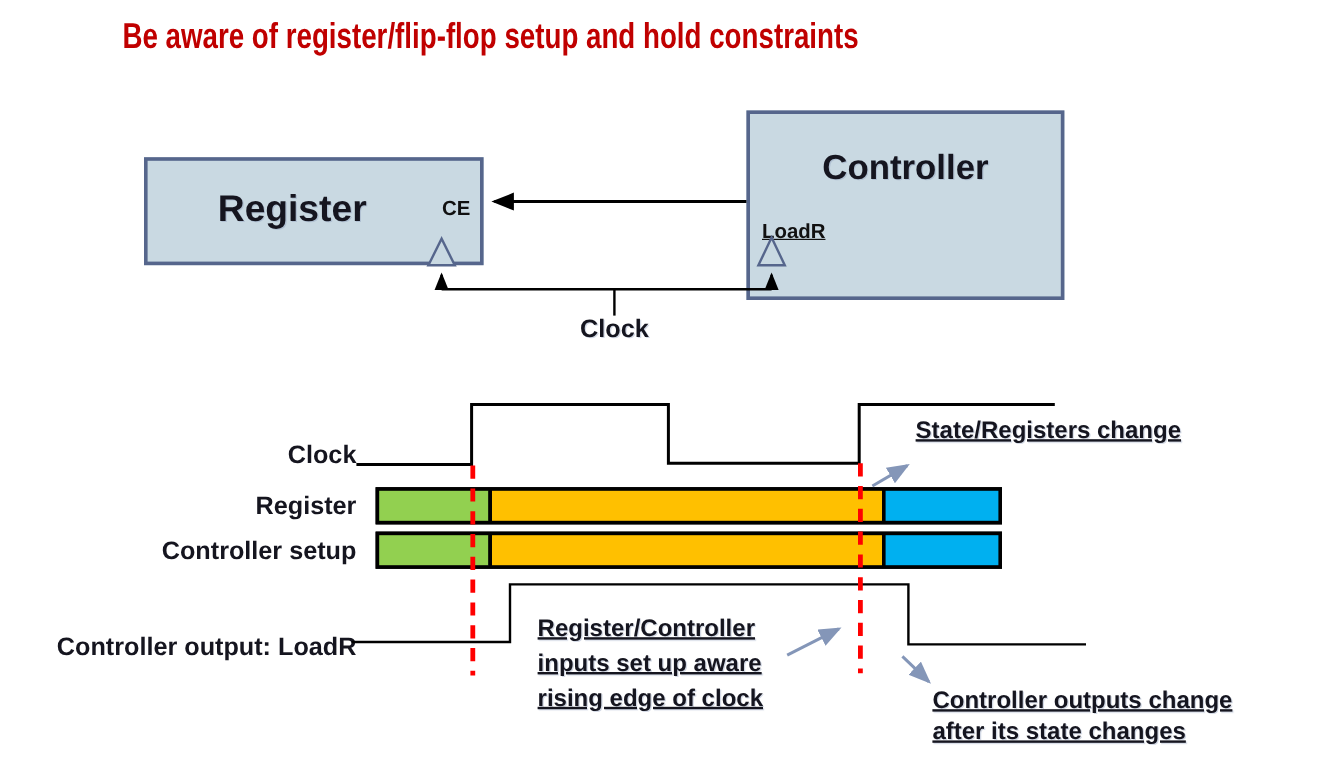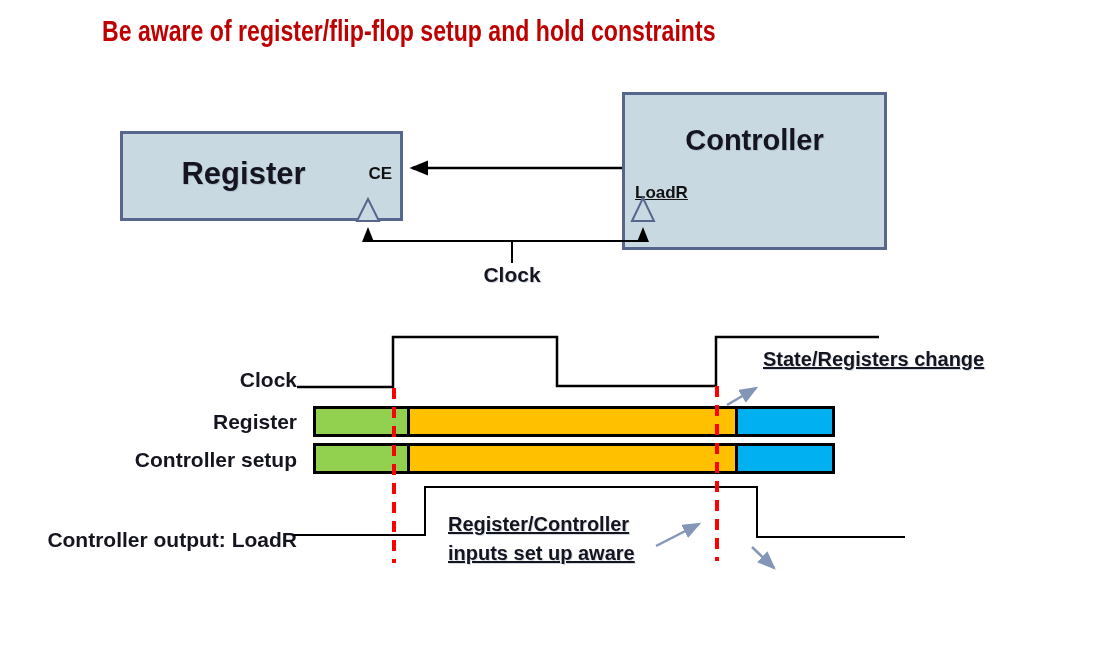--- a/index.html
+++ b/index.html
@@ -105,20 +105,25 @@
     <div class="seg-div"></div>
     <div class="seg seg-blue"></div>
   </div>
 
   <div class="annotation ann-state shadowtext">
     <div>State/Registers change</div>
   </div>
   <div class="annotation ann-setup shadowtext">
     <div>Register/Controller</div>
     <div>inputs set up aware</div>
+    <div>rising edge of clock</div>
+  </div>
+  <div class="annotation ann-out shadowtext">
+    <div>Controller outputs change</div>
+    <div>after its state changes</div>
   </div>
 
   <svg class="overlay-svg" width="1116" height="646" viewBox="0 0 1116 646">
     <defs>
       <marker id="arrow-black" markerWidth="9" markerHeight="8" refX="6.5" refY="3" orient="auto">
         <path d="M0,0 L7.5,3 L0,6 z" style="fill:var(--line_black)"></path>
       </marker>
       <marker id="arrow-slate" markerWidth="9" markerHeight="8" refX="6.5" refY="3" orient="auto">
         <path d="M0,0 L7.5,3 L0,6 z" style="fill:var(--arrow_slate)"></path>
       </marker>

